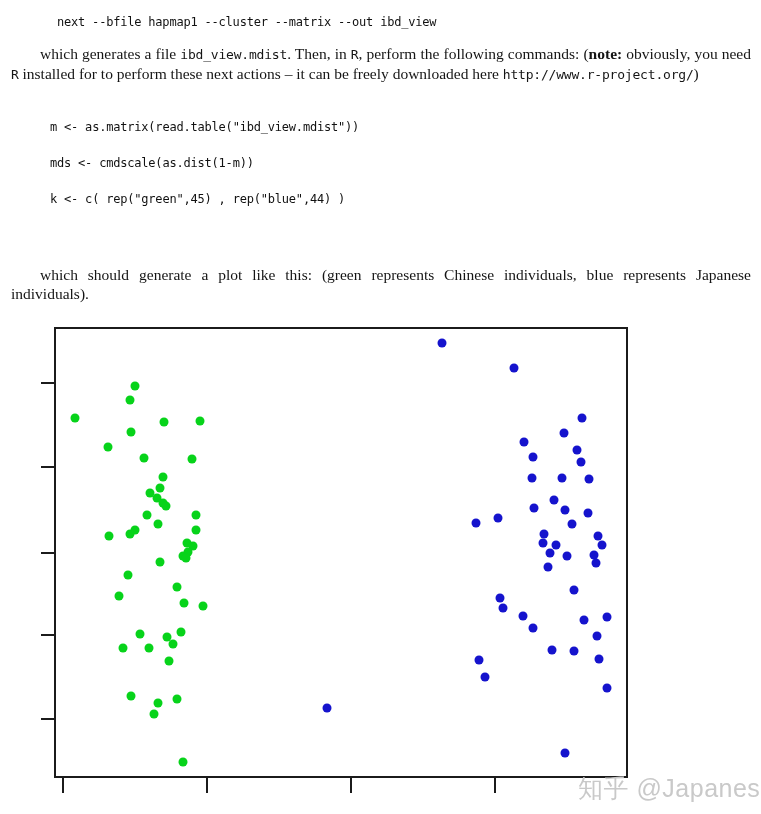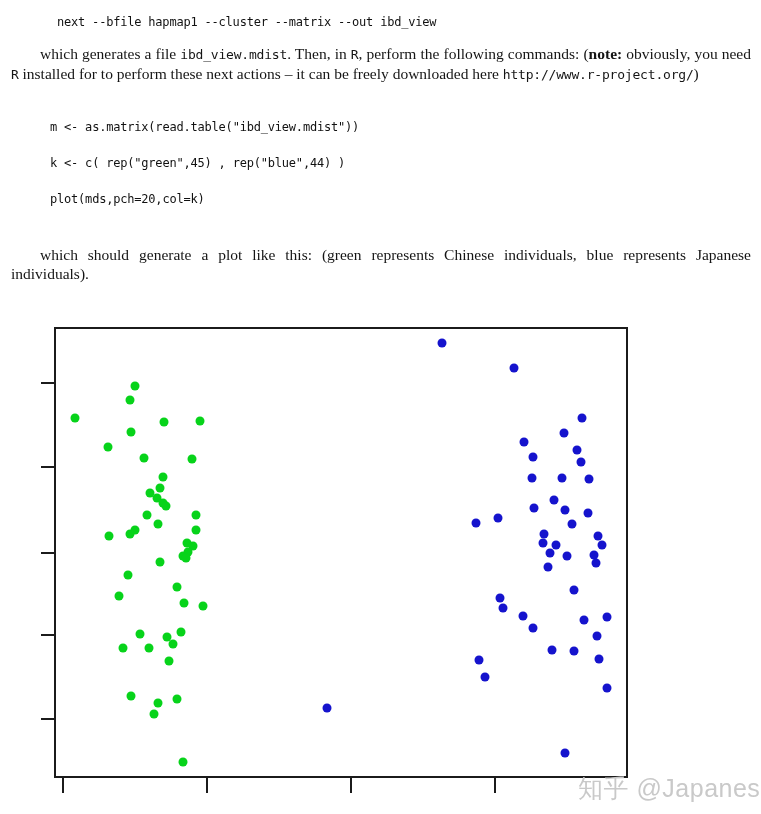--- a/index.html
+++ b/index.html
@@ -10,21 +10,21 @@
   #code1{
     position:absolute;left:57px;top:15px;
     font-family:"DejaVu Sans Mono", monospace;font-size:12px;letter-spacing:-0.2px;
     white-space:pre;color:#111;
   }
   .para{
     position:absolute;left:11px;width:740px;margin:0;
     font-size:15.5px;line-height:18.8px;text-align:justify;text-indent:29px;color:#151515;
   }
   #para1{top:45px;}
-  #para2{top:246px;}
+  #para2{top:266px;}
   .para .seg-mono{font-family:"DejaVu Sans Mono", monospace;font-size:13px;letter-spacing:-0.2px;}
   .para .seg-bold{font-weight:bold;}
   #rcode{position:absolute;left:50px;top:120px;}
   #rcode .rline{
     font-family:"DejaVu Sans Mono", monospace;font-size:12px;letter-spacing:-0.2px;
     color:#111;white-space:pre;height:36px;
   }
   #chart{position:absolute;left:0;top:0;width:761px;height:814px;}
   #plot-border{
     position:absolute;left:54px;top:327px;width:574px;height:451px;
@@ -41,22 +41,22 @@
 </style>
 </head>
 <body>
 
 <div id="code1">next --bfile hapmap1 --cluster --matrix --out ibd_view</div>
 
 <p class="para" id="para1"><span>which generates a file </span><span class="seg-mono">ibd_view.mdist</span><span>. Then, in </span><span class="seg-mono">R</span><span>, perform the following commands: (</span><span class="seg-bold">note:</span><span> obviously, you need </span><span class="seg-mono">R</span><span> installed for to perform these next actions – it can be freely downloaded here </span><span class="seg-mono">http://www.r-project.org/</span><span>)</span></p>
 
 <div id="rcode">
   <div class="rline">m &lt;- as.matrix(read.table("ibd_view.mdist"))</div>
+  <div class="rline">mds &lt;- cmdscale(as.dist(1-m))</div>
   <div class="rline">k &lt;- c( rep("green",45) , rep("blue",44) )</div>
-  <div class="rline">plot(mds,pch=20,col=k)</div>
 </div>
 
 <p class="para" id="para2">which should generate a plot like this: (green represents Chinese individuals, blue represents Japanese individuals).</p>
 
 <div id="chart">
   <div id="plot-border"></div>
 <div class="ytick" style="top: 382px;"></div>
     <div class="ytick" style="top: 466px;"></div>
     <div class="ytick" style="top: 552px;"></div>
     <div class="ytick" style="top: 634px;"></div>

